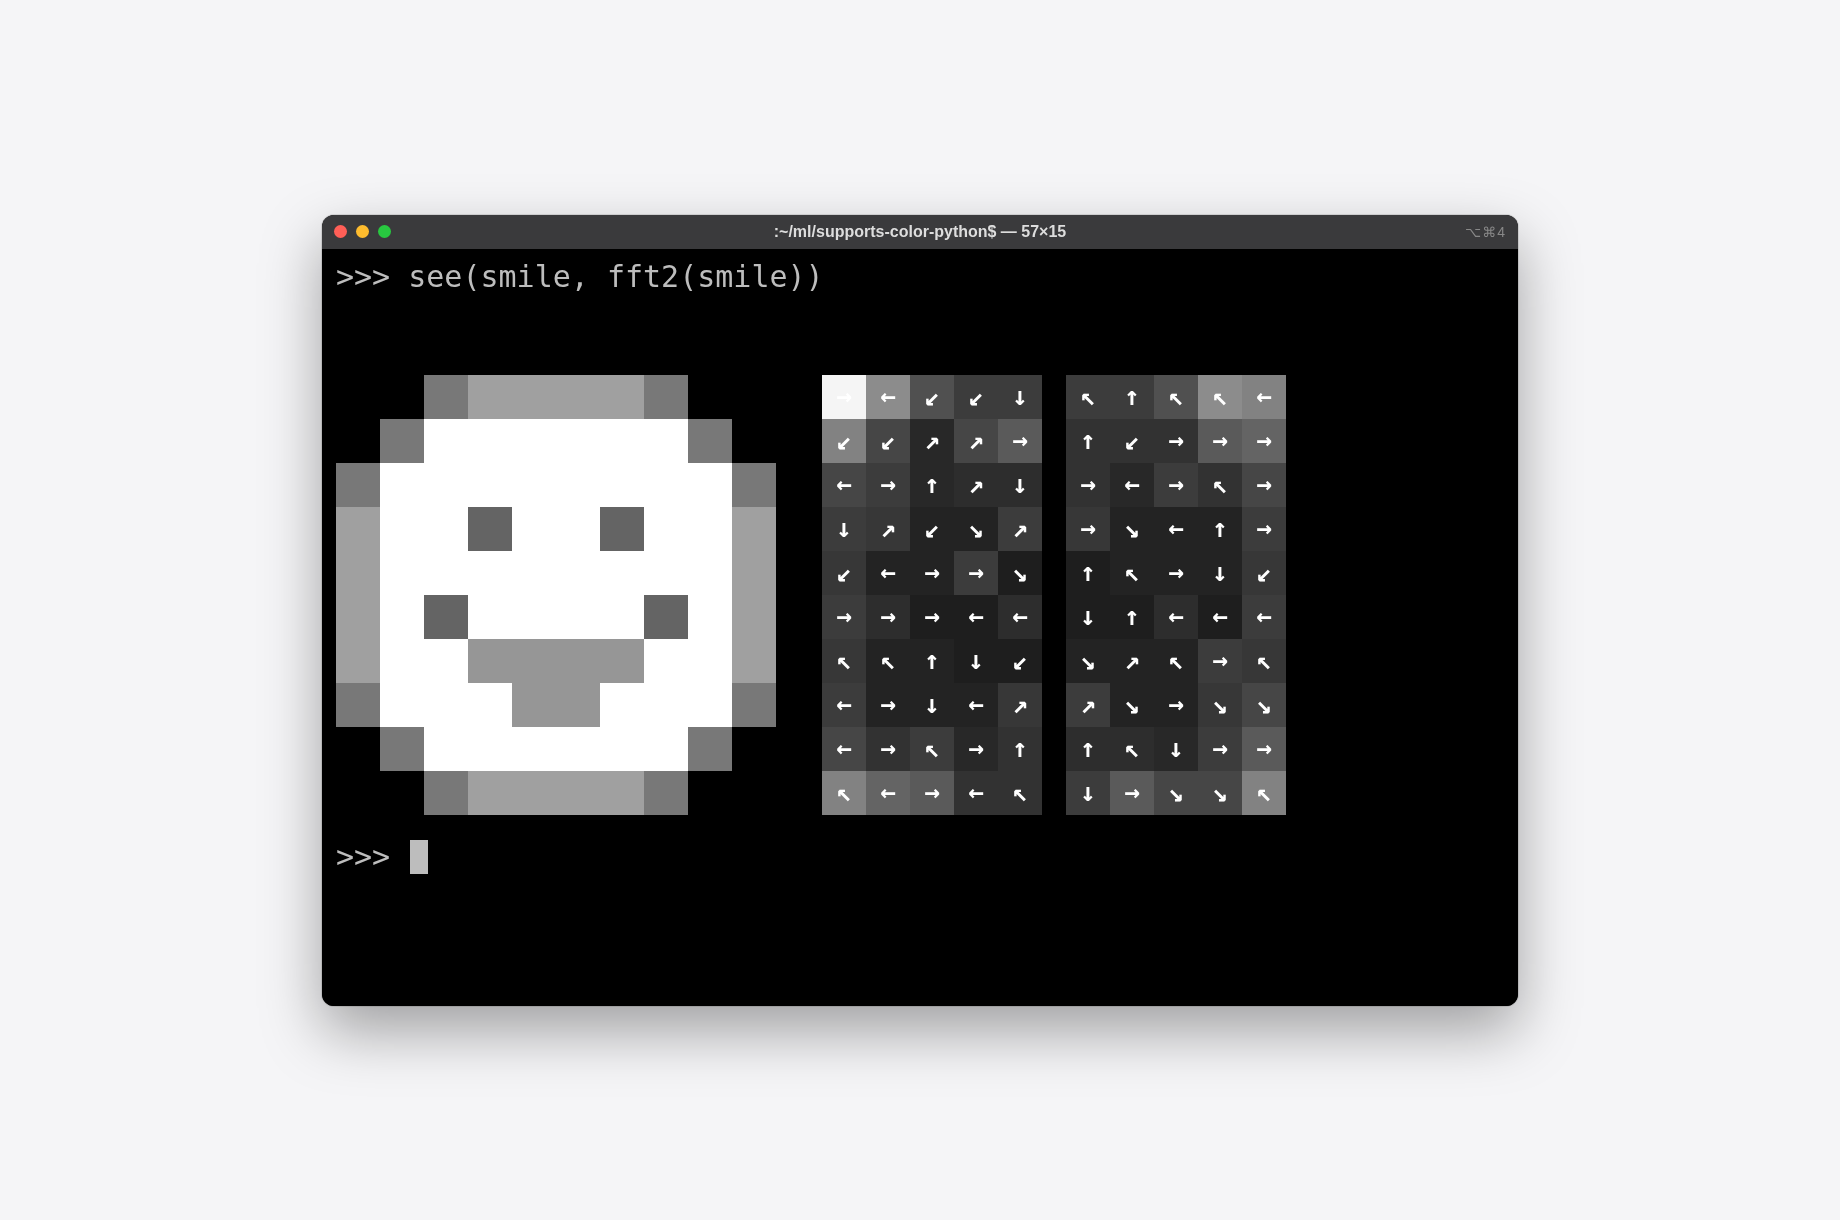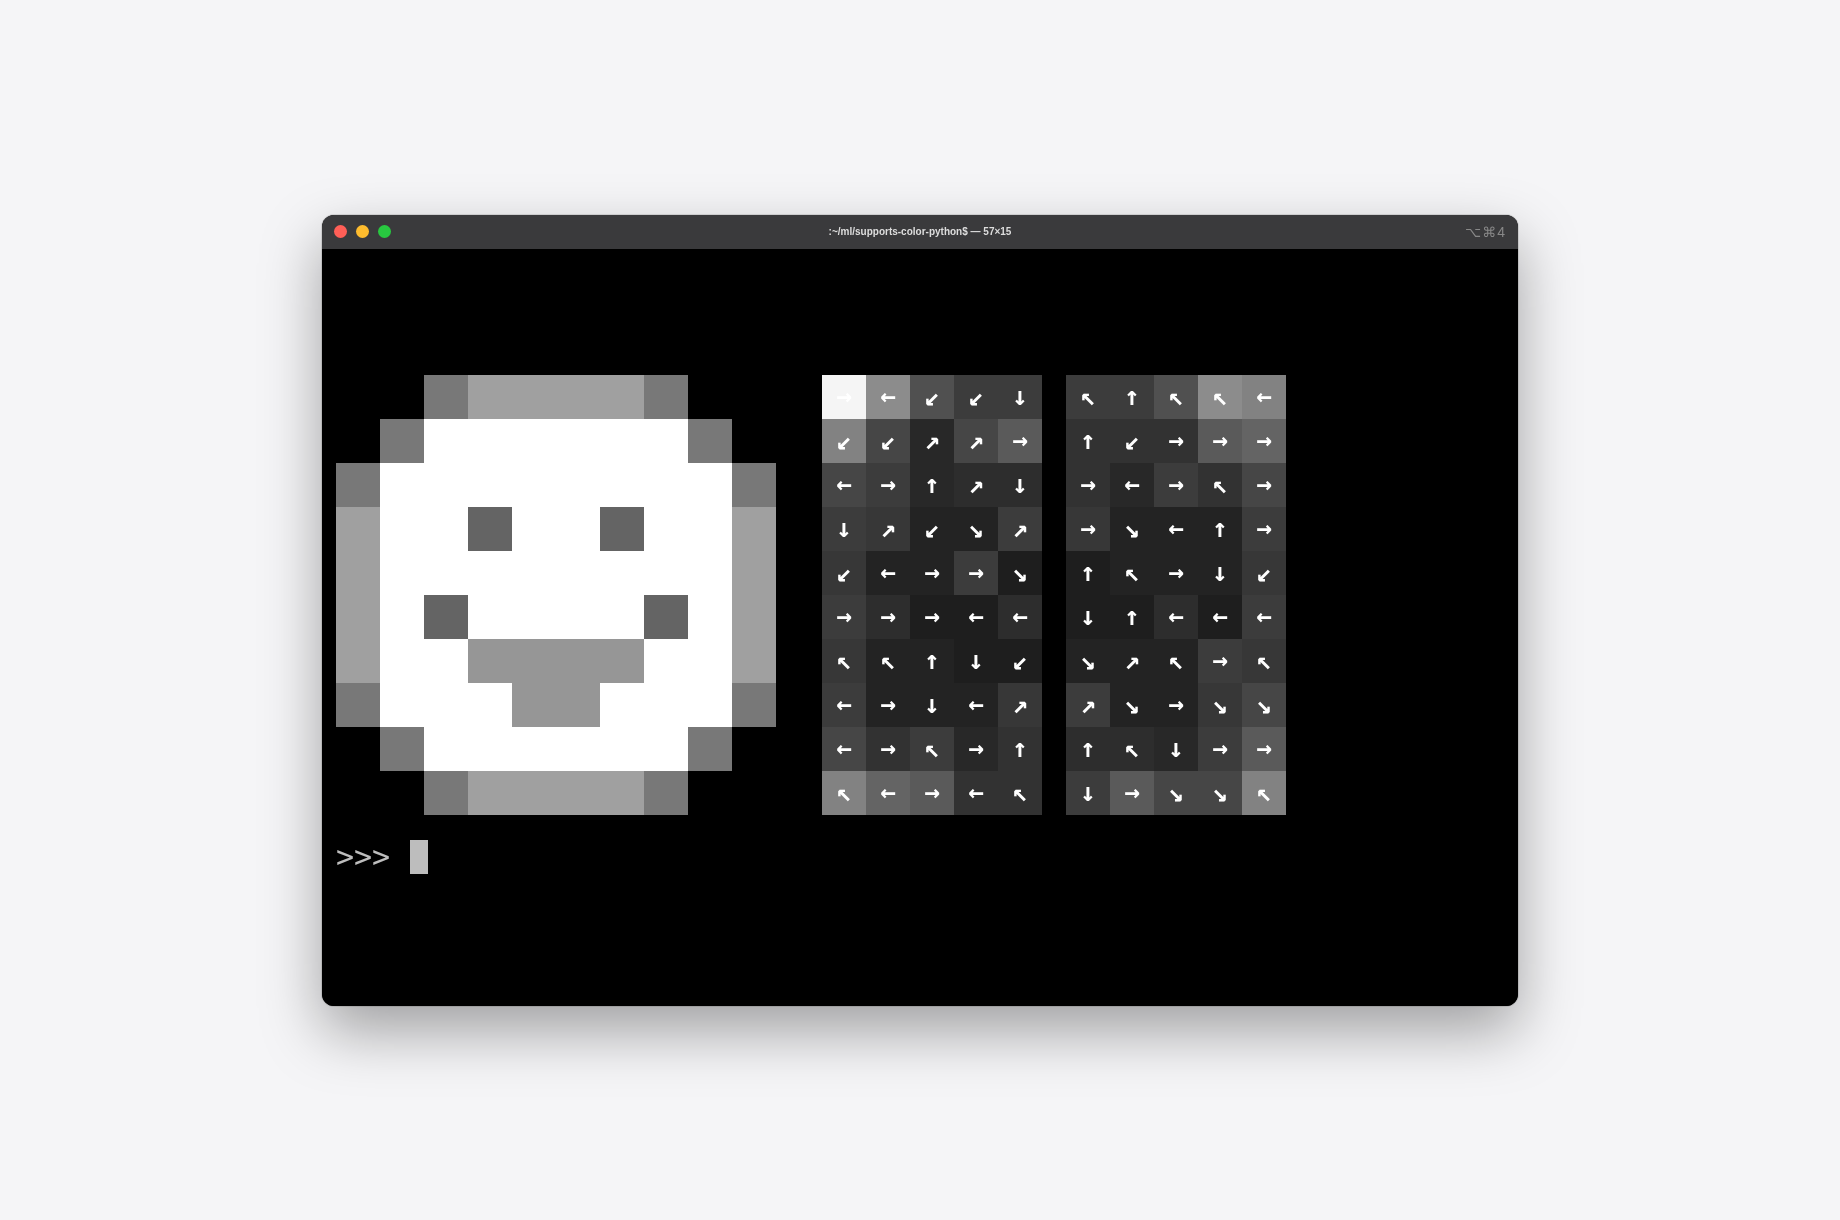--- a/index.html
+++ b/index.html
@@ -41,21 +41,21 @@
   }
   .light.red { background: #ff5f57; }
   .light.yellow { background: #febc2e; }
   .light.green { background: #28c840; }
   .title {
     position: absolute;
     left: 0; right: 0;
     text-align: center;
     color: #ddd;
     font-family: -apple-system, "SF Pro Text", sans-serif;
-    font-size: 10px;
+    font-size: 16px;
     font-weight: 600;
     pointer-events: none;
   }
   .titlebar-right {
     margin-left: auto;
     color: #888;
     font-family: -apple-system, sans-serif;
     font-size: 14px;
     letter-spacing: 1px;
   }
@@ -133,20 +133,21 @@
     <div class="traffic-lights">
       <div class="light red"></div>
       <div class="light yellow"></div>
       <div class="light green"></div>
     </div>
     <div class="title">:~/ml/supports-color-python$ — 57×15</div>
     <div class="titlebar-right">⌥⌘4</div>
   </div>
 
   <div class="terminal-body">
+    <div class="prompt-line">&gt;&gt;&gt; see(smile, fft2(smile))</div>
 
     <div class="graphics-row">
       <div class="smile-grid" id="smile">
           <div class="scell" style="background: rgb(0, 0, 0);"></div>
           <div class="scell" style="background: rgb(0, 0, 0);"></div>
           <div class="scell" style="background: rgb(120, 120, 120);"></div>
           <div class="scell" style="background: rgb(160, 160, 160);"></div>
           <div class="scell" style="background: rgb(160, 160, 160);"></div>
           <div class="scell" style="background: rgb(160, 160, 160);"></div>
           <div class="scell" style="background: rgb(160, 160, 160);"></div>

